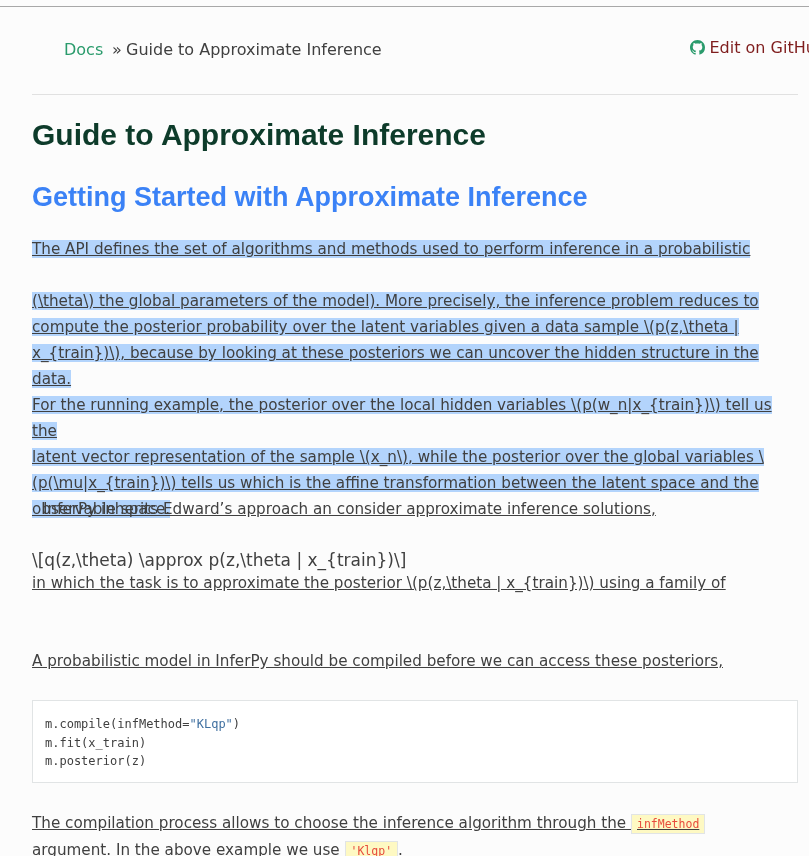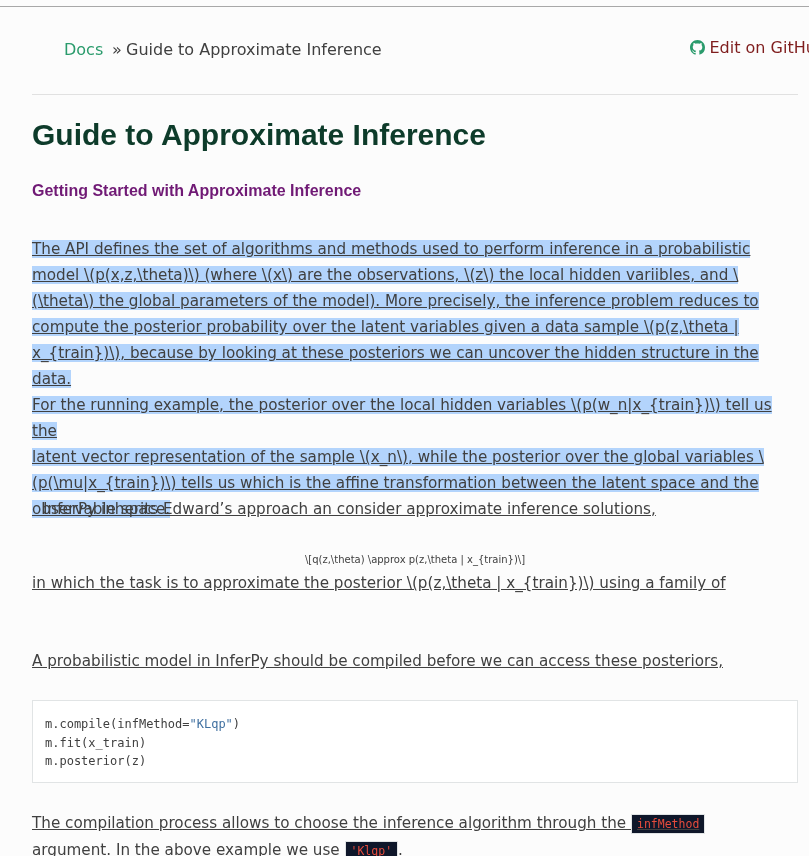--- a/index.html
+++ b/index.html
@@ -23,47 +23,47 @@
     .edit-link svg { width: 15px; height: 15px; }
     .hr { position: absolute; left: 0; top: 94px; width: 766px; height: 1px; background: #e1e1e1; }
     h1 {
       position: absolute; left: 0; top: 118px; margin: 0;
       font-family: "Liberation Sans", sans-serif; font-weight: bold;
       font-size: 30px; color: #0d3b2a; letter-spacing: 0px;
     }
     h2 {
       position: absolute; left: 0; top: 182px; margin: 0;
       font-family: "Liberation Sans", sans-serif; font-weight: bold;
-      font-size: 16px; color: #701a75;
+      font-size: 27px; color: #3b82f6;
     }
     .para {
       position: absolute; left: 0; margin: 0;
       font-family: "DejaVu Sans", sans-serif; font-size: 15.2px;
       line-height: 26px; color: #404040; width: 766px; text-decoration: underline;
     }
     .p1 { top: 236px; }
     .sel { background: #b3d4fc; }
     .p2 { top: 496px; padding-left: 11px; }
-    .math-block { position: absolute; left: 0; top: 547px; width: 766px; text-align: center;
-      font-family: "DejaVu Sans", sans-serif; font-size: 10px; line-height: 26px; color: #404040; }
+    .math-block { position: absolute; left: 0; top: 547px; width: 766px; 
+      font-family: "DejaVu Sans", sans-serif; font-size: 17px; line-height: 26px; color: #404040; }
     .p3 { top: 570px; }
     .p4 { top: 648px; }
     .codebox {
       position: absolute; left: 0; top: 700px; width: 764px; height: 81px;
       background: #ffffff; border: 1px solid #e1e4e5;
     }
     .codebox pre {
       margin: 0; padding: 14px 12px;
       font-family: "DejaVu Sans Mono", monospace; font-size: 12px; line-height: 18.5px; color: #404040;
     }
     .str { color: #4070a0; }
     .p5 { top: 810px; }
     code.inline {
       font-family: "DejaVu Sans Mono", monospace; font-size: 11.5px; color: #e74c3c;
-      background: #0f172a; border: 1px solid #e1e4e5; padding: 2px 5px;
+      background: #fef9c3; border: 1px solid #e1e4e5; padding: 2px 5px;
     }
   </style>
 </head>
 <body>
 
 <div class="topline"></div>
 
 <div class="content">
   <div class="breadcrumb-bar">
     <a class="crumb-docs">Docs</a>
@@ -77,21 +77,21 @@
     </a>
   </div>
 
   <div class="hr"></div>
 
   <h1>Guide to Approximate Inference</h1>
   <h2>Getting Started with Approximate Inference</h2>
 
   <div class="para p1">
     <span class="sel">The API defines the set of algorithms and methods used to perform inference in a probabilistic</span><br>
-    <span class="sel">model \(p(x,z,\theta)\) (where \(x\) are the observations, \(z\) the local hidden variibles, and \</span><br>
+    <br>
     <span class="sel">(\theta\) the global parameters of the model). More precisely, the inference problem reduces to</span><br>
     <span class="sel">compute the posterior probability over the latent variables given a data sample \(p(z,\theta |</span><br>
     <span class="sel">x_{train})\), because by looking at these posteriors we can uncover the hidden structure in the data.</span><br>
     <span class="sel">For the running example, the posterior over the local hidden variables \(p(w_n|x_{train})\) tell us the</span><br>
     <span class="sel">latent vector representation of the sample \(x_n\), while the posterior over the global variables \</span><br>
     <span class="sel">(p(\mu|x_{train})\) tells us which is the affine transformation between the latent space and the</span><br>
     <span class="sel">observable space.</span>
   </div>
 
   <p class="para p2">InferPy inherits Edward’s approach an consider approximate inference solutions,</p>

